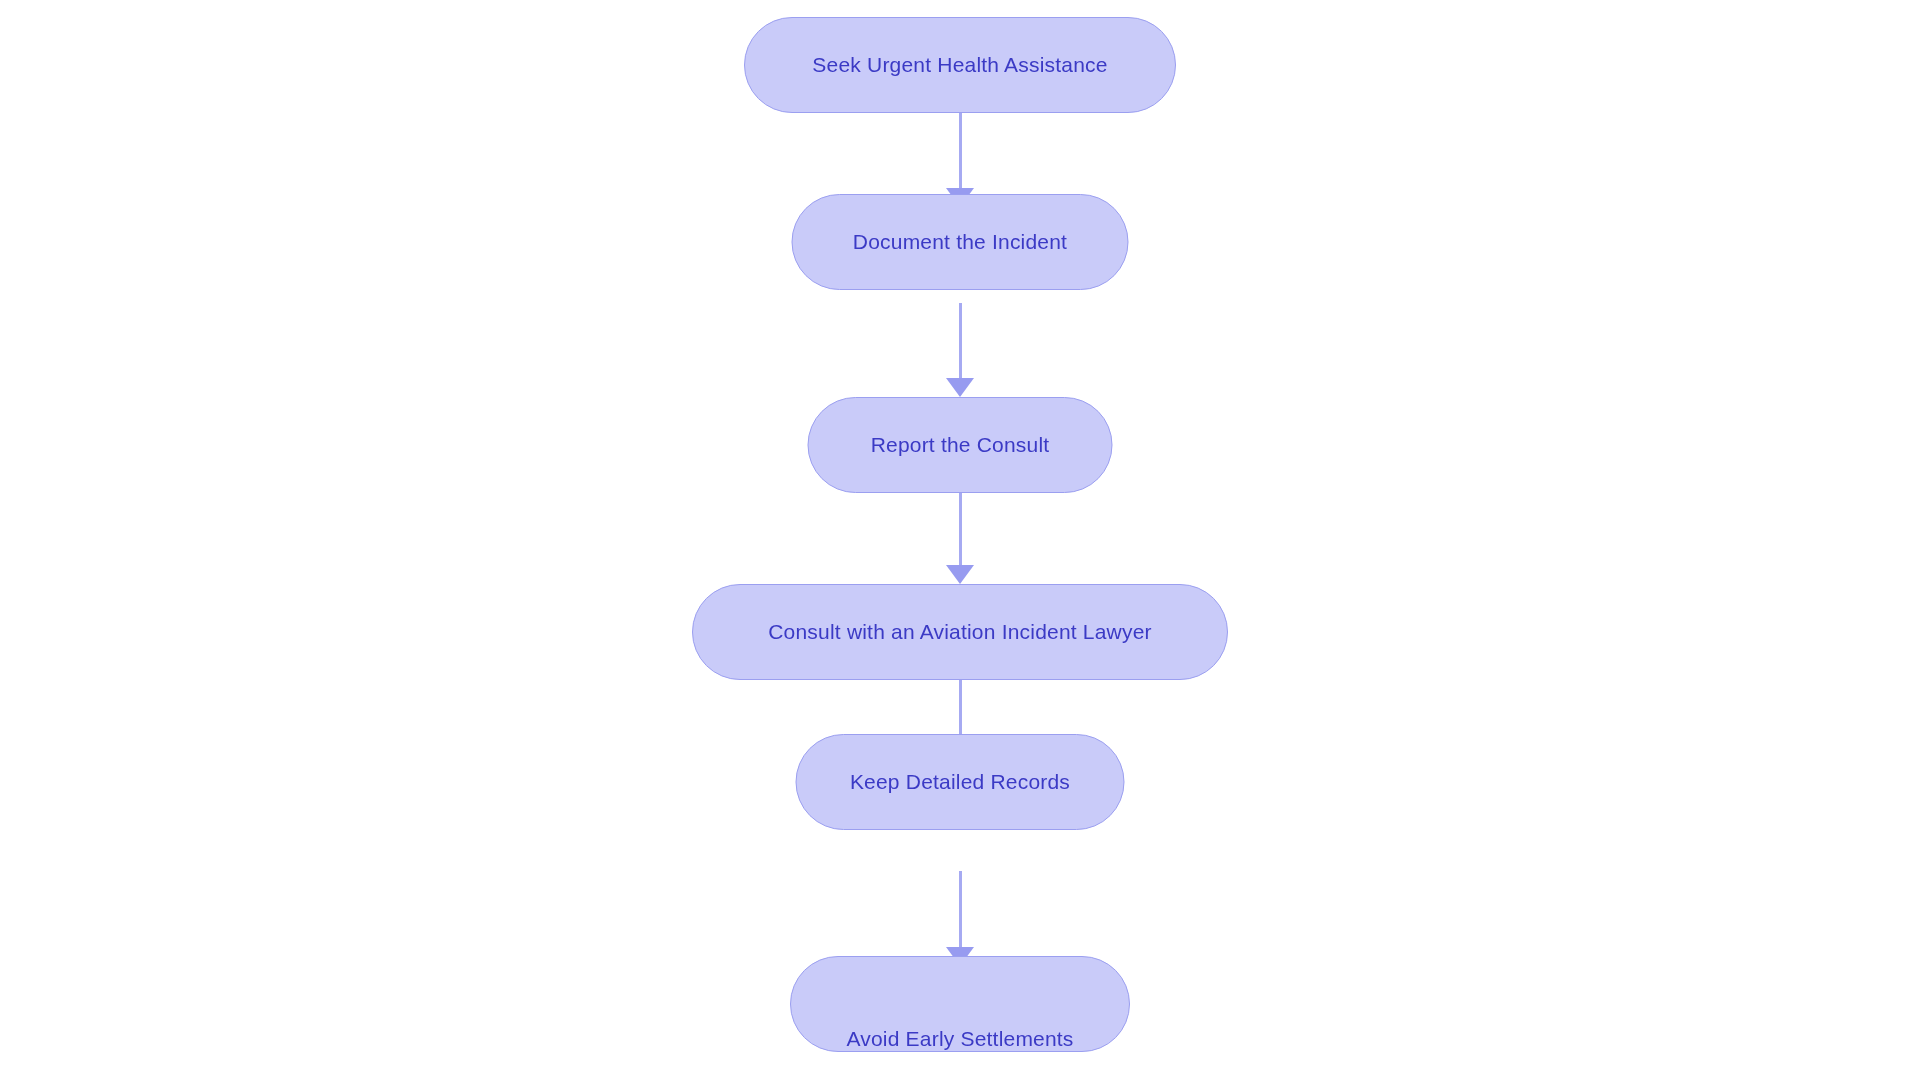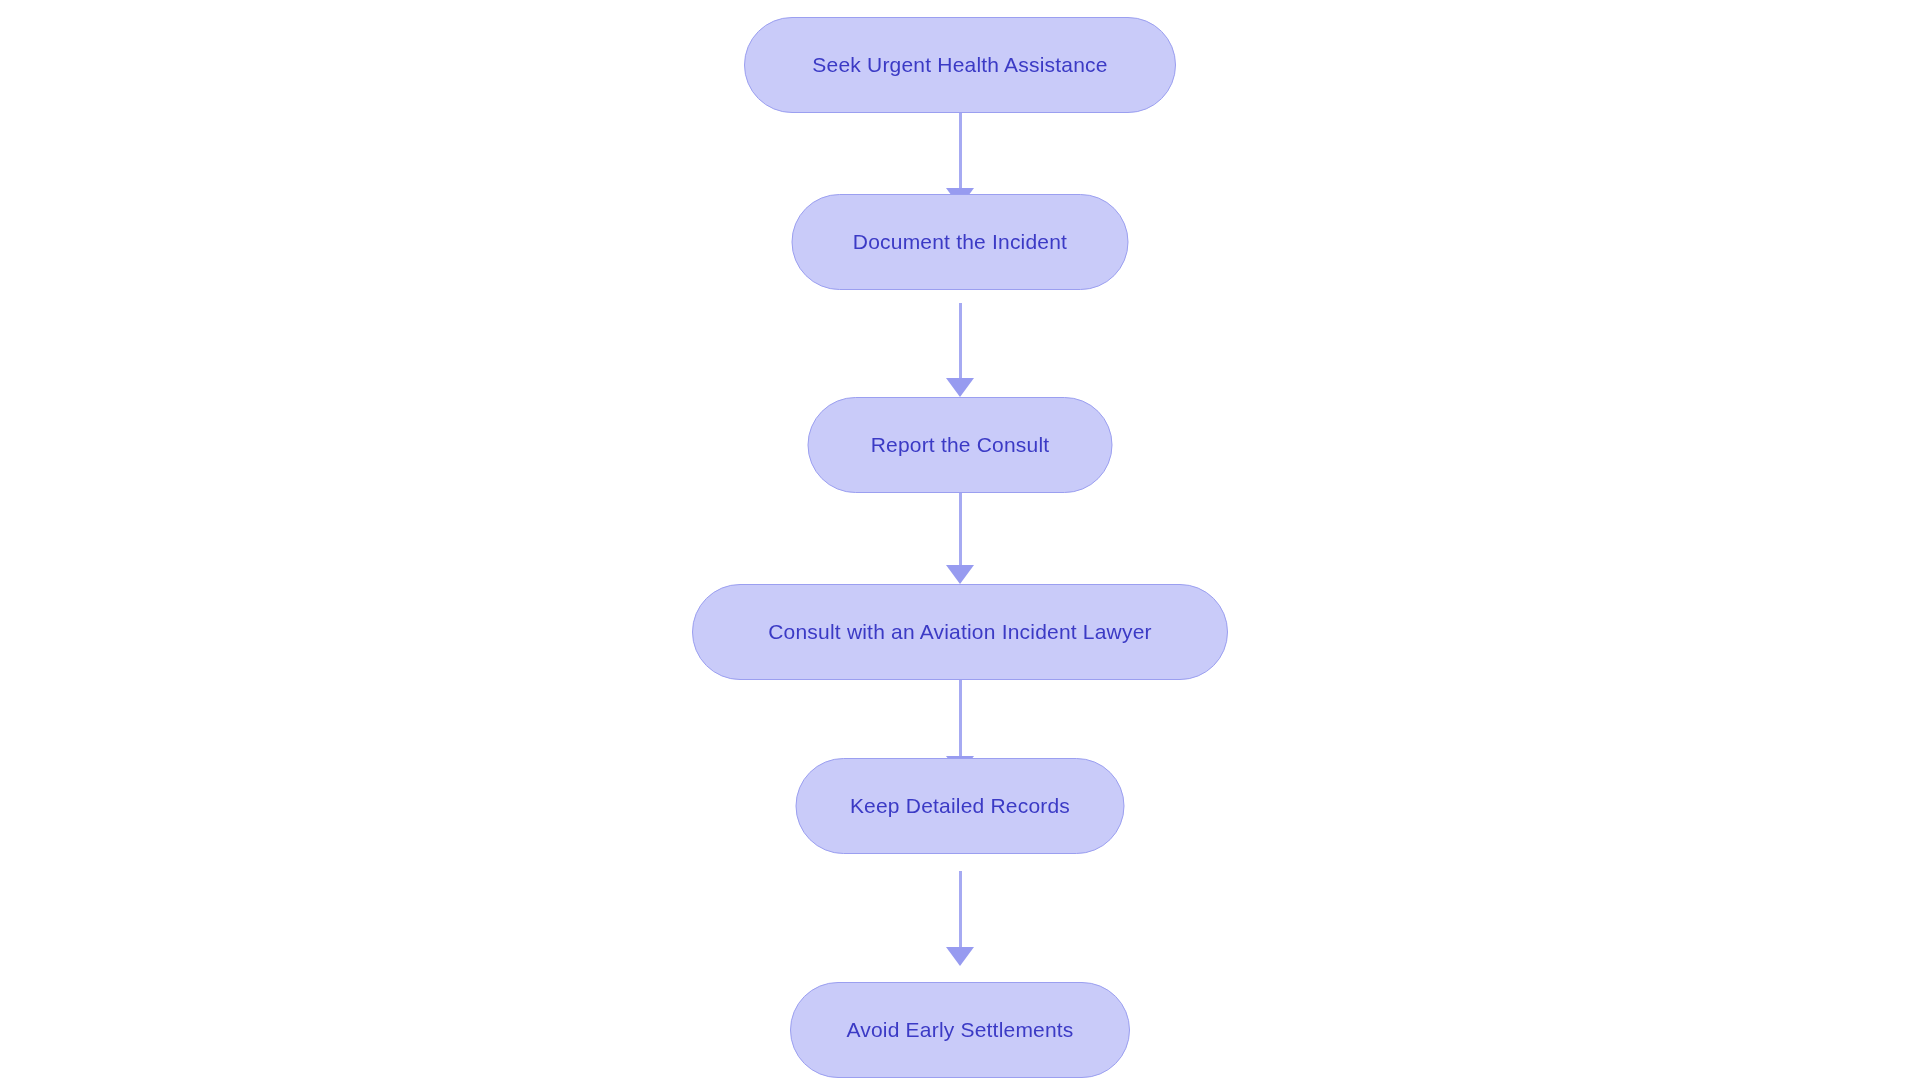--- a/index.html
+++ b/index.html
@@ -36,22 +36,22 @@
     justify-content: center;
     font-size: 21px;
     font-weight: 500;
     letter-spacing: 0.2px;
     white-space: nowrap;
   }
   .n0 { top: 17px;  width: 432px; }
   .n1 { top: 194px; width: 337px; }
   .n2 { top: 397px; width: 305px; }
   .n3 { top: 584px; width: 536px; }
-  .n4 { top: 758px; width: 329px; }
-  .n5 { top: 982px; width: 340px; }
+  .n4 { top: 734px; width: 329px; }
+  .n5 { top: 956px; width: 340px; align-items: flex-end; }
 
   .connector {
     position: absolute;
     left: 50%;
     transform: translateX(-50%);
     display: flex;
     flex-direction: column;
     align-items: center;
     width: 28px;
   }

